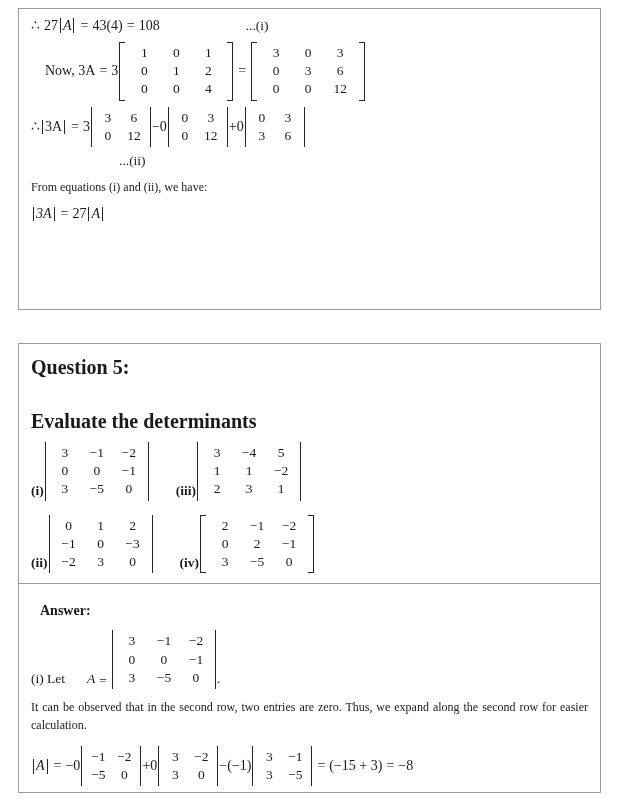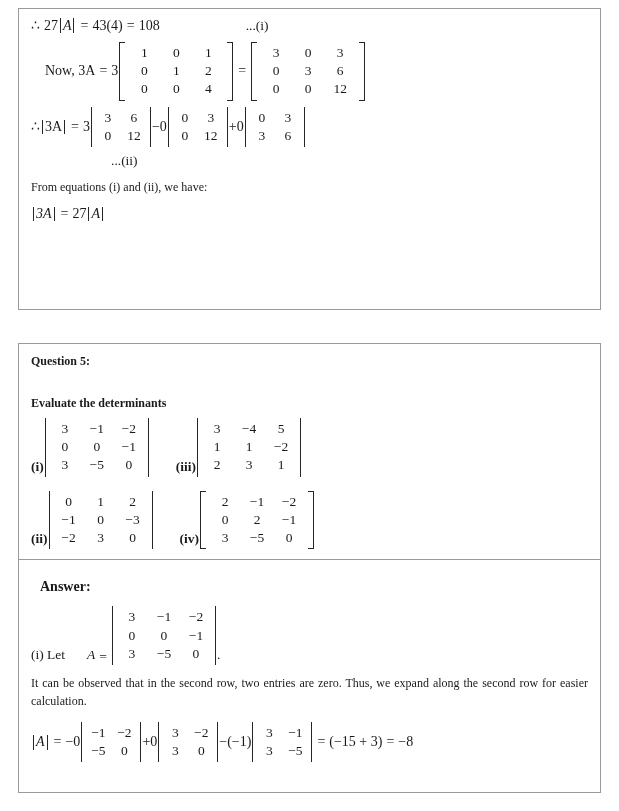--- a/index.html
+++ b/index.html
@@ -52,21 +52,21 @@
     font-size: 12px;
     line-height: 1.5;
     margin: 9px 0 0 0;
     text-align: left;
   }
   .para.justify {
     text-align: justify;
     text-align-last: left;
   }
   .bold-head {
-    font-size: 12px;
+    font-size: 20px;
     font-weight: bold;
     margin: 0 0 0 0;
     line-height: 1.5;
   }
   .bold-head.second { margin-top: 24px; }
   .answer-head {
     font-size: 14px;
     font-weight: bold;
     margin: 9px;
     line-height: 1.5;
@@ -279,21 +279,21 @@
               <span class="row">
                 <span class="cell">3</span>
                 <span class="cell">6</span>
               </span>
             </span>
             <span class="bar"></span>
           </span>
       </div>
 
       <div class="mathline indent-3" style="margin-top:6px">
-        <span class="eq-tag" style="margin-left:28px">...(ii)</span>
+        <span class="eq-tag" style="margin-left:36px">...(ii)</span>
       </div>
 
       <p class="para">From equations (i) and (ii), we have:</p>
 
       <div class="mathline" style="margin-top:10px">
         <span class="abs mi">3A</span>
         <span class="sp-l sp-r">=</span>
         <span>27</span>
         <span class="abs mi">A</span>
       </div>

